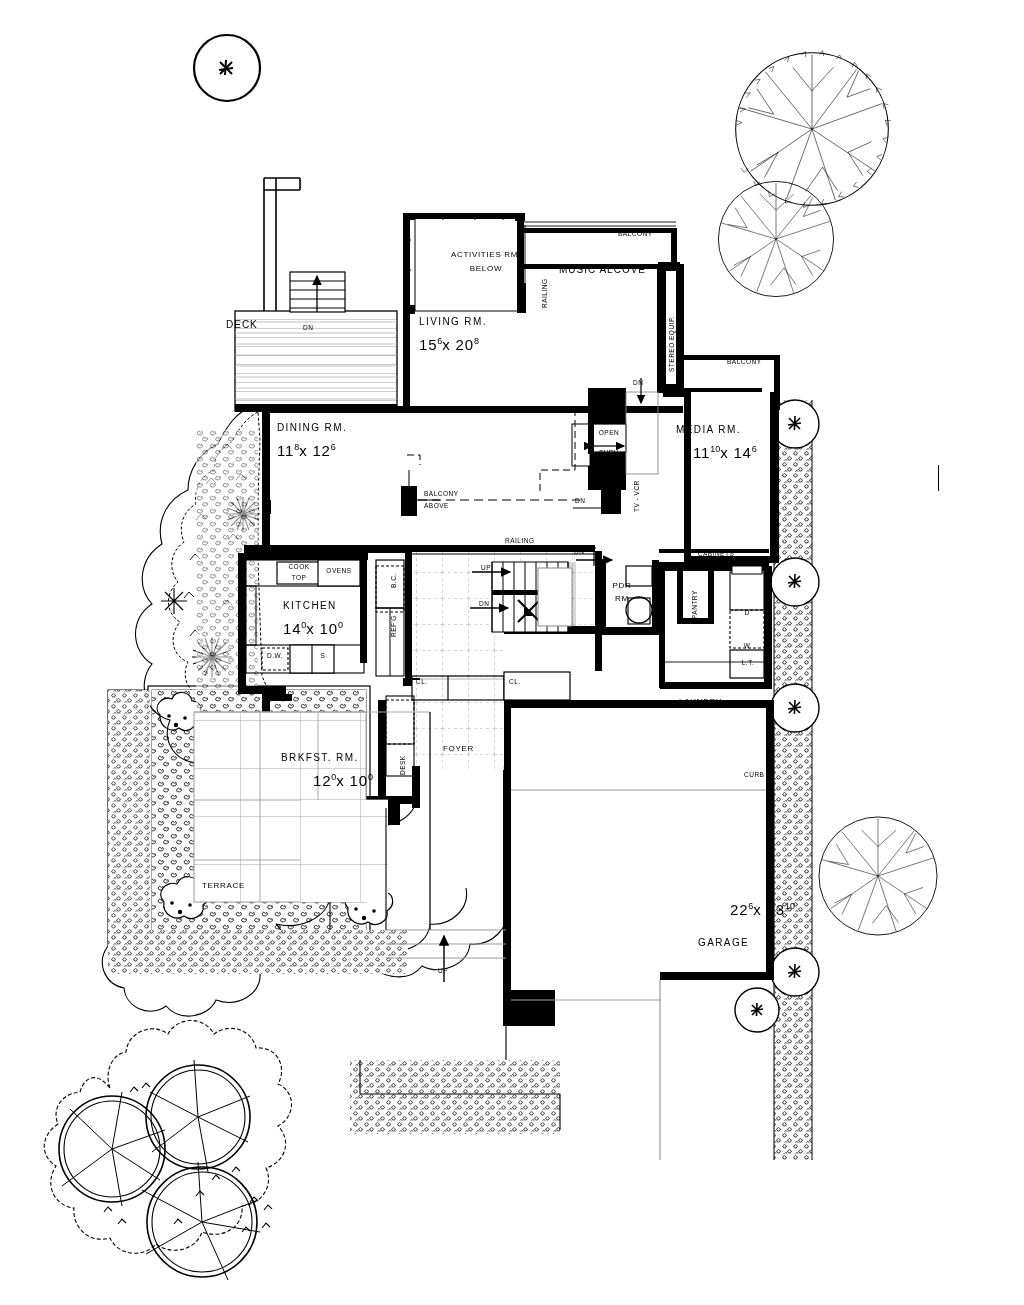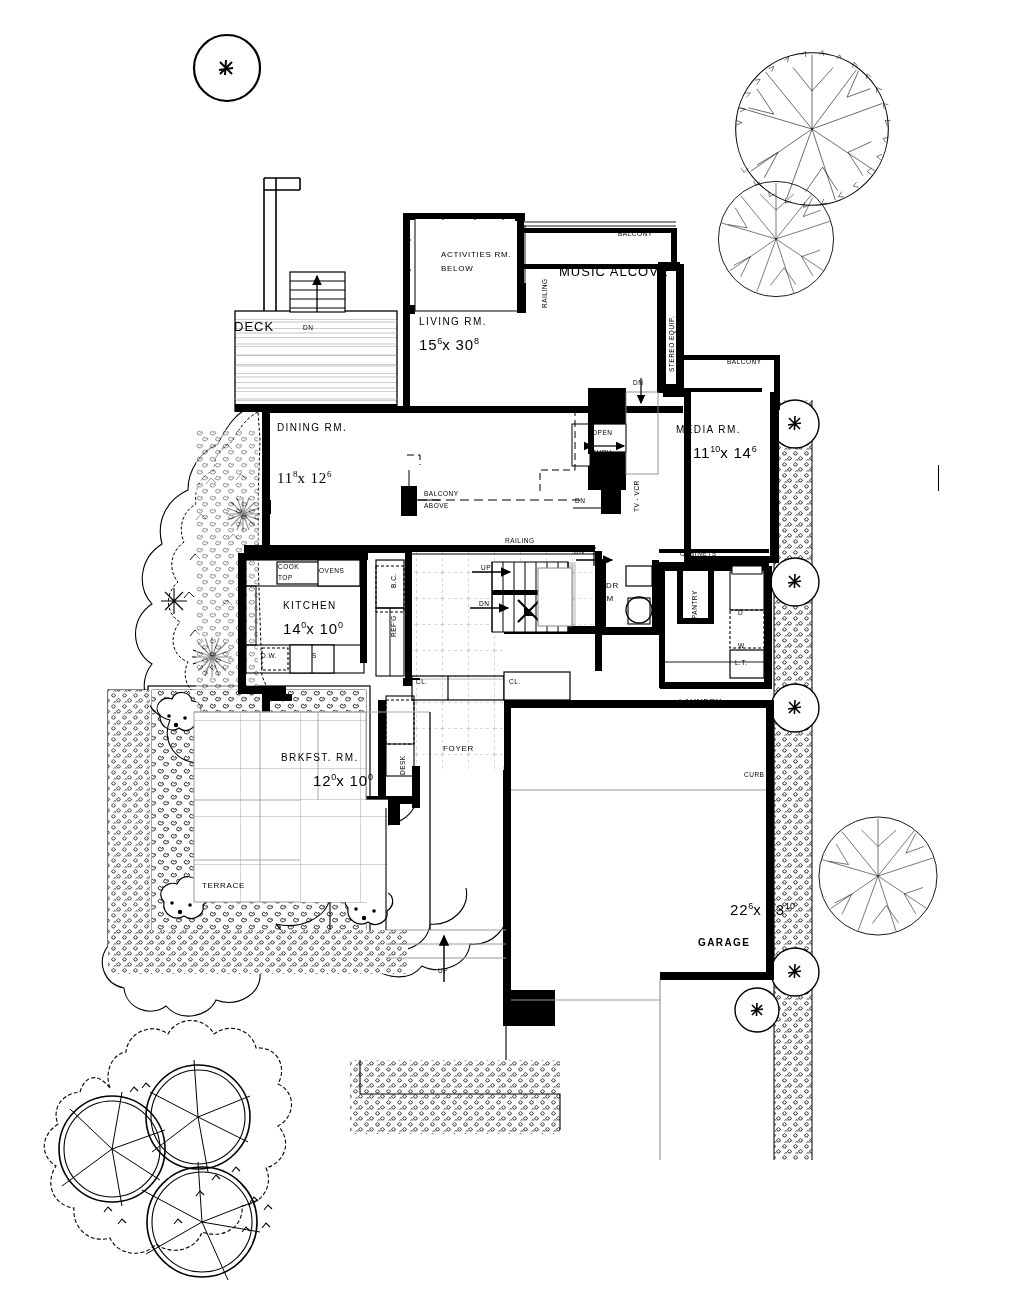--- a/index.html
+++ b/index.html
@@ -28,23 +28,23 @@
     color:#000;
     white-space:nowrap;
     letter-spacing:0.6px;
     line-height:1.05;
   }
   .room-name{ font-size:10px; letter-spacing:1.4px; }
   .room-dim{ font-size:15px; letter-spacing:0.8px; }
   .room-dim sup{ font-size:9px; vertical-align:super; letter-spacing:0; }
   .small{ font-size:8px; letter-spacing:0.7px; }
   .xsmall{ font-size:6.5px; letter-spacing:0.5px; }
-  .med{ font-size:13px; letter-spacing:1px; }
+  .med{ font-size:10px; letter-spacing:1px; }
   .vert{ transform:rotate(-90deg); transform-origin:left top; }
-  .ctr{ }
+  .ctr{ text-align:center; }
 </style>
 </head>
 <body>
 
 <div id="sheet">
 
 <svg viewBox="0 0 1024 1305" xmlns="http://www.w3.org/2000/svg">
   <defs>
     <g id="treeRadial">
       <circle cx="0" cy="0" r="68" fill="none" stroke="#000" stroke-width="1"></circle>
@@ -573,21 +573,21 @@
   <g stroke="#9a9a9a" stroke-width="1.2" fill="none">
     <path d="M511,790 H766"></path>
     <path d="M511,1000 H660"></path>
     <path d="M660,980 L660,1160"></path>
   </g>
 
 </svg>
 
 <div class="lbl room-name" style="left:419px;top:317px;">LIVING  RM.</div>
 <div class="lbl room-dim" style="left:419px;top:337px;">
-  <span>15</span><sup>6</sup><span>x </span><span>30</span><sup>8</sup>
+  <span>15</span><sup>6</sup><span>x </span><span>20</span><sup>8</sup>
 </div>
 
 <div class="lbl small ctr" style="left:441px;top:251px;width:90px;">ACTIVITIES  RM.</div>
 <div class="lbl small ctr" style="left:441px;top:265px;width:90px;">BELOW</div>
 
 <div class="lbl med" style="left:559px;top:265px;">MUSIC   ALCOVE</div>
 
 <div class="lbl xsmall" style="left:618px;top:231px;">BALCONY</div>
 
 <div class="lbl xsmall" style="left:727px;top:359px;">BALCONY</div>
@@ -603,25 +603,25 @@
   <span>11</span><sup>10</sup><span>x </span><span>14</span><sup>6</sup>
 </div>
 
 <div class="lbl xsmall ctr" style="left:592px;top:430px;width:34px;">OPEN</div>
 <div class="lbl xsmall ctr" style="left:592px;top:450px;width:34px;">THRU</div>
 
 <div class="lbl xsmall vert" style="left:634px;top:512px;">TV - VCR</div>
 
 <div class="lbl xsmall" style="left:575px;top:498px;">DN</div>
 
-<div class="lbl med" style="left:234px;top:320px;text-align:right;">DECK</div>
+<div class="lbl med" style="left:226px;top:320px;text-align:right;">DECK</div>
 <div class="lbl xsmall" style="left:303px;top:325px;">DN</div>
 
 <div class="lbl room-name" style="left:277px;top:423px;">DINING   RM.</div>
-<div class="lbl room-dim" style="left:277px;top:470px;font-family:Liberation Serif, serif;">
+<div class="lbl room-dim" style="left:277px;top:443px;">
   <span>11</span><sup>8</sup><span>x </span><span>12</span><sup>6</sup>
 </div>
 
 <div class="lbl xsmall" style="left:424px;top:491px;">BALCONY</div>
 <div class="lbl xsmall" style="left:424px;top:503px;">ABOVE</div>
 
 <div class="lbl room-name" style="left:283px;top:601px;">KITCHEN</div>
 <div class="lbl room-dim" style="left:283px;top:621px;">
   <span>14</span><sup>0</sup><span>x </span><span>10</span><sup>0</sup>
 </div>
@@ -665,20 +665,20 @@
 <div class="lbl room-dim" style="left:281px;top:773px;margin-left:32px;">
   <span>12</span><sup>0</sup><span>x </span><span>10</span><sup>0</sup>
 </div>
 
 <div class="lbl small" style="left:202px;top:882px;">TERRACE</div>
 
 <div class="lbl xsmall" style="left:744px;top:772px;">CURB</div>
 
 <div class="lbl xsmall" style="left:438px;top:968px;">UP</div>
 
-<div class="lbl room-name" style="left:698px;top:938px;font-weight:bold;">GARAGE</div>
+<div class="lbl room-name" style="left:698px;top:938px;">GARAGE</div>
 <div class="lbl room-dim" style="left:690px;top:902px;margin-left:40px;">
   <span>22</span><sup>6</sup><span>x </span><span>23</span><sup>10</sup>
 </div>
 
 <div style="position:absolute;left:938px;top:465px;width:1px;height:26px;background:#000;"></div>
 
 </div>
 
 </body></html>

